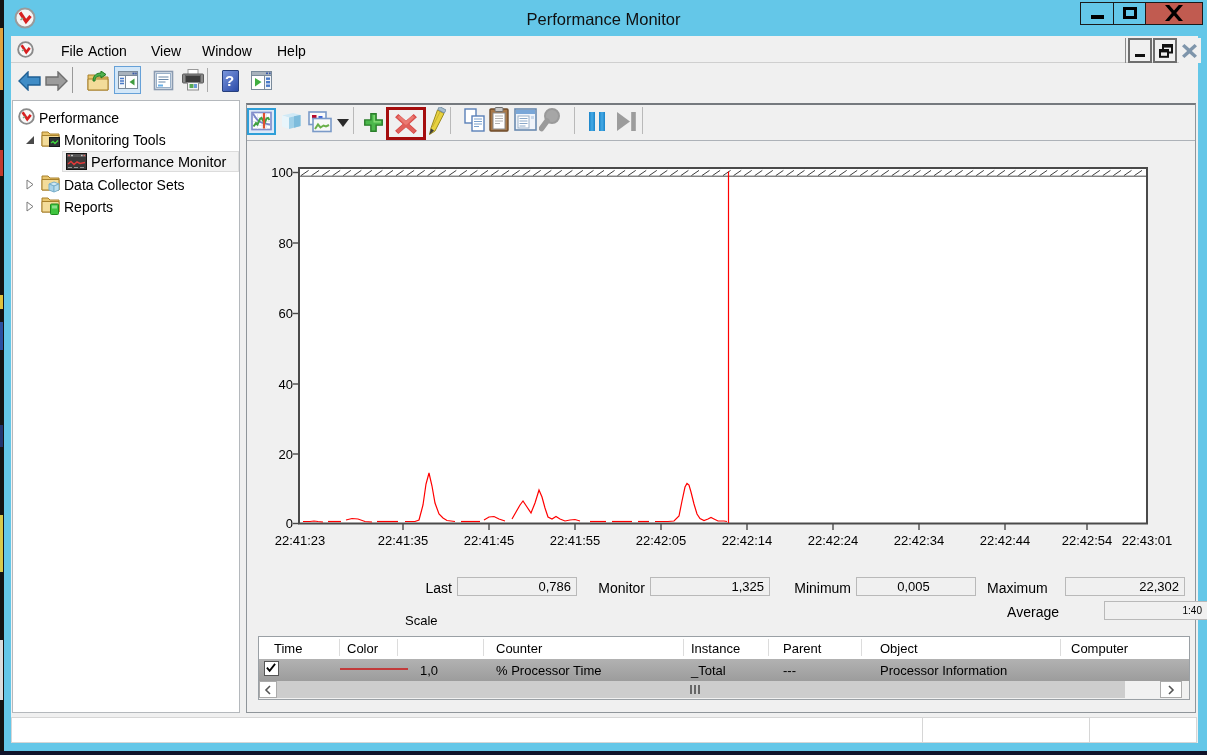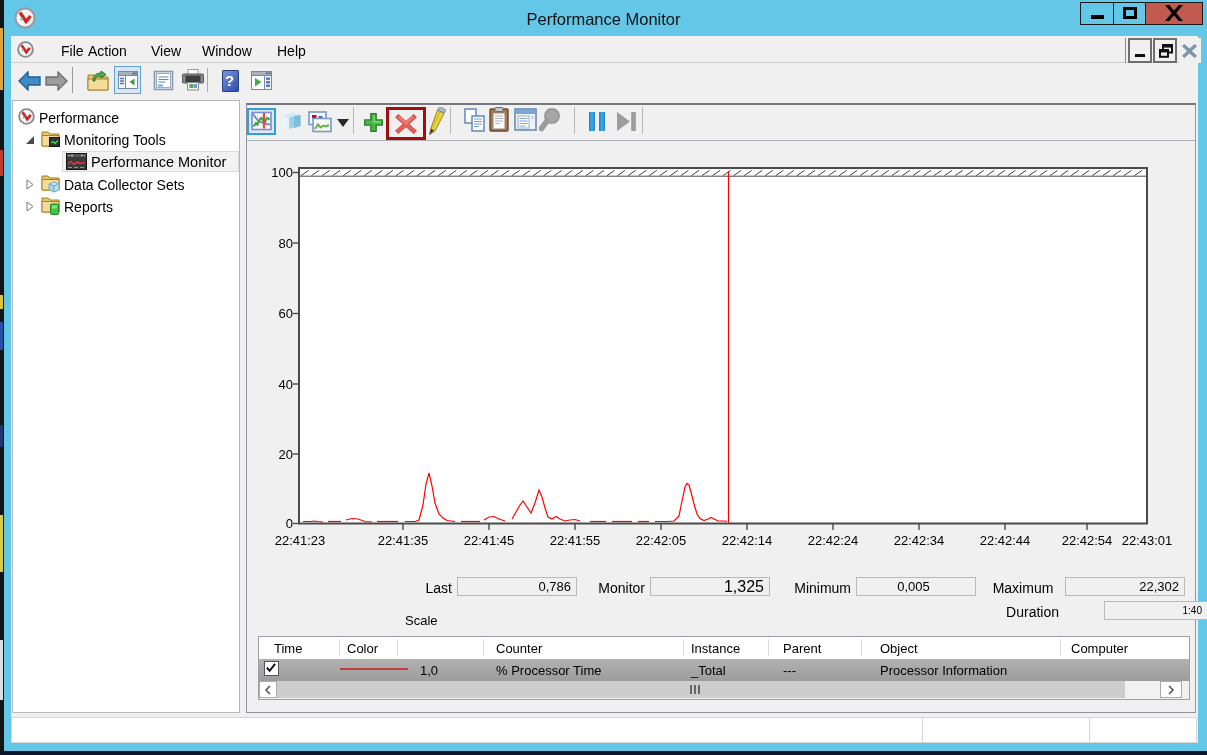--- a/index.html
+++ b/index.html
@@ -348,26 +348,26 @@
     <polyline points="366,380.5 386,380.5"></polyline>
     <polyline points="392,380.5 403,380.5"></polyline>
     <polyline points="409,380.5 422,380.5 428,380 433,375 436,360 439,346 441,342.5 443,344 445,351 448,363 451,373 454,377.5 458,379.5 462,378 465,376.5 468,378 472,380 478,380 481,380.5"></polyline>
     <path d="M482.5,30.5 L482.5,382"></path>
   </g>
 </svg>
 
 <div class="abs t12" style="left:380px;top:580px;width:72px;text-align:right;font-size:14px;">Last</div>
 <div class="abs" style="left:457px;top:577px;width:120px;height:19px;background:#f0f0f0;border:1px solid #b9b9b9;font-size:13px;text-align:right;line-height:17px;padding-right:5px;">0,786</div>
 <div class="abs t12" style="left:573px;top:580px;width:72px;text-align:right;font-size:14px;">Monitor</div>
-<div class="abs" style="left:650px;top:577px;width:120px;height:19px;background:#f0f0f0;border:1px solid #b9b9b9;font-size:16px;text-align:right;line-height:17px;padding-right:5px;">1,325</div>
+<div class="abs" style="left:650px;top:577px;width:120px;height:19px;background:#f0f0f0;border:1px solid #b9b9b9;font-size:13px;text-align:right;line-height:17px;padding-right:5px;">1,325</div>
 <div class="abs t12" style="left:779px;top:580px;width:72px;text-align:right;font-size:14px;">Minimum</div>
 <div class="abs" style="left:856px;top:577px;width:120px;height:19px;background:#f0f0f0;border:1px solid #b9b9b9;font-size:13px;text-align:center;line-height:17px;padding-right:5px;">0,005</div>
-<div class="abs t12" style="left:987px;top:580px;width:72px;text-align:center;font-size:14px;">Maximum</div>
+<div class="abs t12" style="left:987px;top:580px;width:72px;text-align:left;font-size:14px;">Maximum</div>
 <div class="abs" style="left:1065px;top:577px;width:120px;height:19px;background:#f0f0f0;border:1px solid #b9b9b9;font-size:13px;text-align:right;line-height:17px;padding-right:5px;">22,302</div>
-<div class="abs t12" style="left:987px;top:604px;width:72px;text-align:right;font-size:14px;">Duration</div>
+<div class="abs t12" style="left:987px;top:604px;width:72px;text-align:right;font-size:14px;">Average</div>
 <div class="abs" style="left:1065px;top:601px;width:120px;height:19px;background:#f0f0f0;border:1px solid #b9b9b9;font-size:10px;text-align:right;line-height:17px;padding-right:21px;margin-left:39px;">1:40</div>
 
 <div class="abs" style="left:258px;top:636px;width:932px;height:64px;background:#fff;border:1px solid #9aa0a5;"></div>
 
 <div class="abs" style="left:339px;top:639px;width:1px;height:17px;background:#dcdcdc;"></div>
 <div class="abs" style="left:397px;top:639px;width:1px;height:17px;background:#dcdcdc;"></div>
 <div class="abs" style="left:483px;top:639px;width:1px;height:17px;background:#dcdcdc;"></div>
 <div class="abs" style="left:683px;top:639px;width:1px;height:17px;background:#dcdcdc;"></div>
 <div class="abs" style="left:768px;top:639px;width:1px;height:17px;background:#dcdcdc;"></div>
 <div class="abs" style="left:861px;top:639px;width:1px;height:17px;background:#dcdcdc;"></div>

